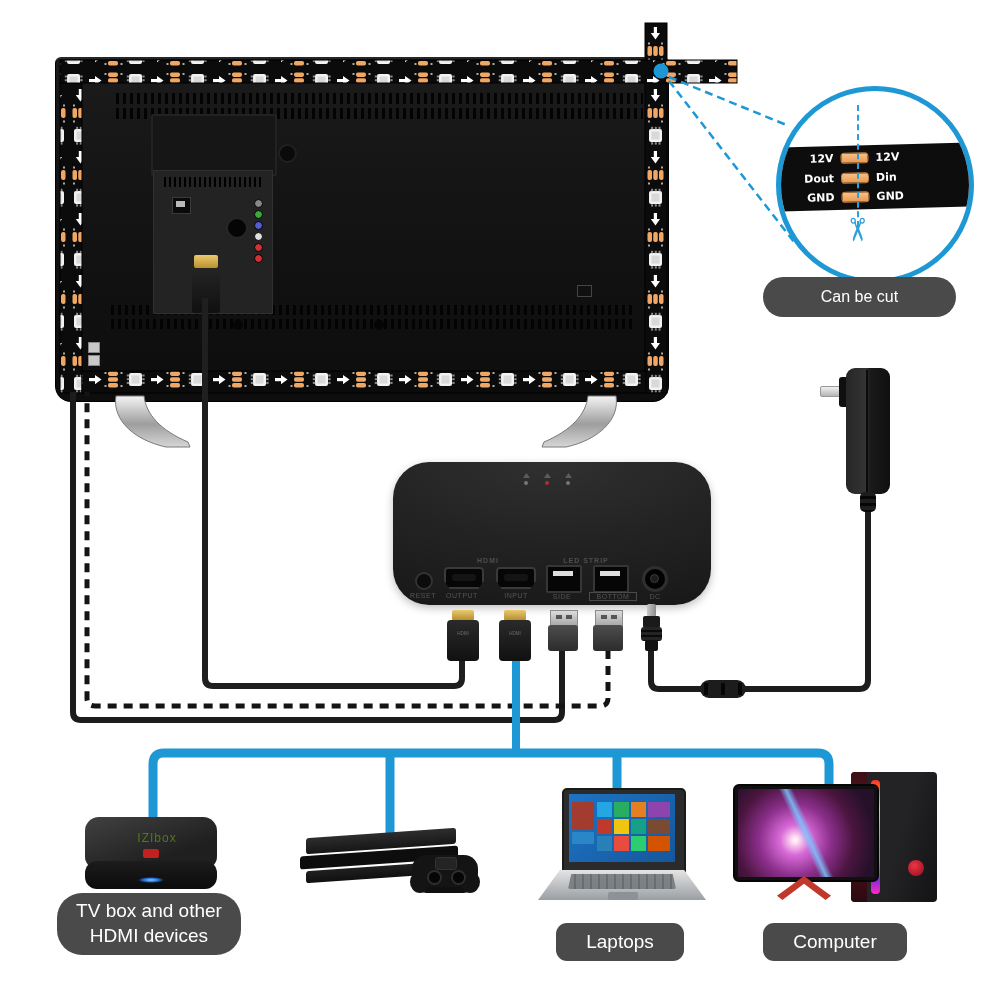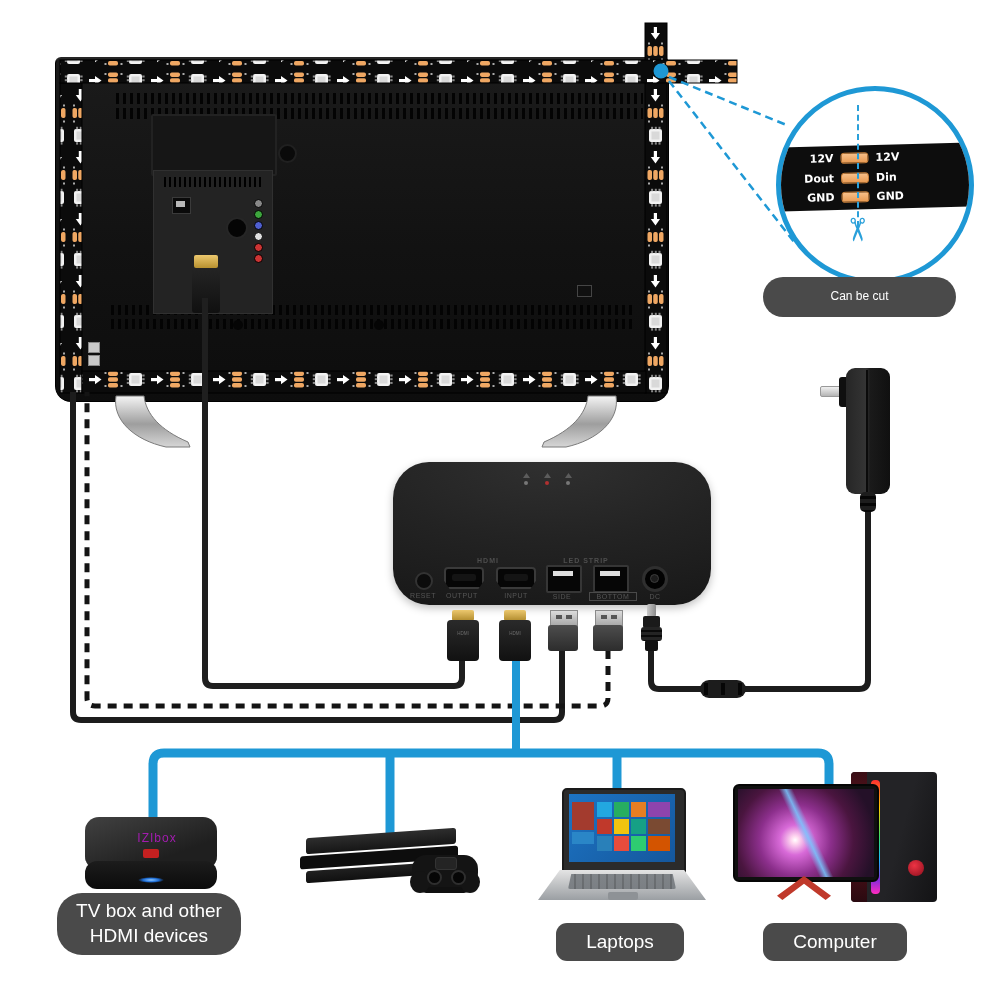--- a/index.html
+++ b/index.html
@@ -80,32 +80,32 @@
   .mag-l{text-align:right;} .mag-r{text-align:left;}
   .mag-pad{width:26px;height:9px;border-radius:4px;background:linear-gradient(180deg,#f7c08a,#e89b54);border:1px solid #c77f3a;}
   #mag-cutline{position:absolute;left:76px;top:14px;height:122px;width:0;border-left:2px dashed #2AA0DA;}
   #mag-scissors{position:absolute;left:56px;top:120px;width:40px;text-align:center;
      font-size:32px;color:#2AA0DA;transform:rotate(90deg);font-family:"DejaVu Sans",sans-serif;}
 
   
   .pill{background:#4a4a4a;color:#fff;border-radius:11px;text-align:center;z-index:4;
         white-space:pre-line;display:flex;align-items:center;justify-content:center;
         font-size:19px;line-height:1.3;}
-  #pill-cut{left:763px;top:277px;width:193px;height:40px;font-size:12px;border-radius:20px;}
+  #pill-cut{left:763px;top:277px;width:193px;height:40px;font-size:16px;border-radius:20px;}
   #pill-tvbox{left:57px;top:893px;width:184px;height:62px;border-radius:25px;}
   #pill-ps4{left:303px;top:895px;width:196px;height:60px;}
   #pill-laptop{left:556px;top:923px;width:128px;height:38px;}
   #pill-computer{left:763px;top:923px;width:144px;height:38px;}
 
   
   #dev-tvbox{left:85px;top:817px;width:132px;height:72px;z-index:3;}
   #tvbox-top{position:absolute;left:0;top:0;width:132px;height:52px;border-radius:14px;
      background:linear-gradient(160deg,#414141,#1f1f1f 70%);border-bottom:1px solid #000;}
   #tvbox-badge{position:absolute;left:0;top:14px;width:144px;text-align:center;
-     font-size:12px;color:#a21caf;letter-spacing:1px;}
+     font-size:12px;color:#4d7c0f;letter-spacing:1px;}
   #tvbox-logo{position:absolute;left:58px;top:32px;width:16px;height:9px;background:#c42020;border-radius:2px;}
   #tvbox-front{position:absolute;left:0;top:44px;width:132px;height:28px;border-radius:12px;
      background:linear-gradient(180deg,#1c1c1c,#0b0b0b);}
   #tvbox-led{position:absolute;left:53px;top:60px;width:26px;height:6px;border-radius:50%;
      background:radial-gradient(closest-side,#8ec8ff,#1f6fd8 60%,rgba(0,0,0,0));}
 
   #dev-ps4{left:300px;top:825px;width:180px;height:78px;z-index:3;}
   .ps4-layer{position:absolute;transform:skewY(-4deg);border-radius:3px;}
   #ps4-l1{left:6px;top:8px;width:150px;height:16px;background:linear-gradient(180deg,#2e2e2e,#161616);}
   #ps4-l2{left:0;top:26px;width:158px;height:13px;background:#0d0d0d;}

